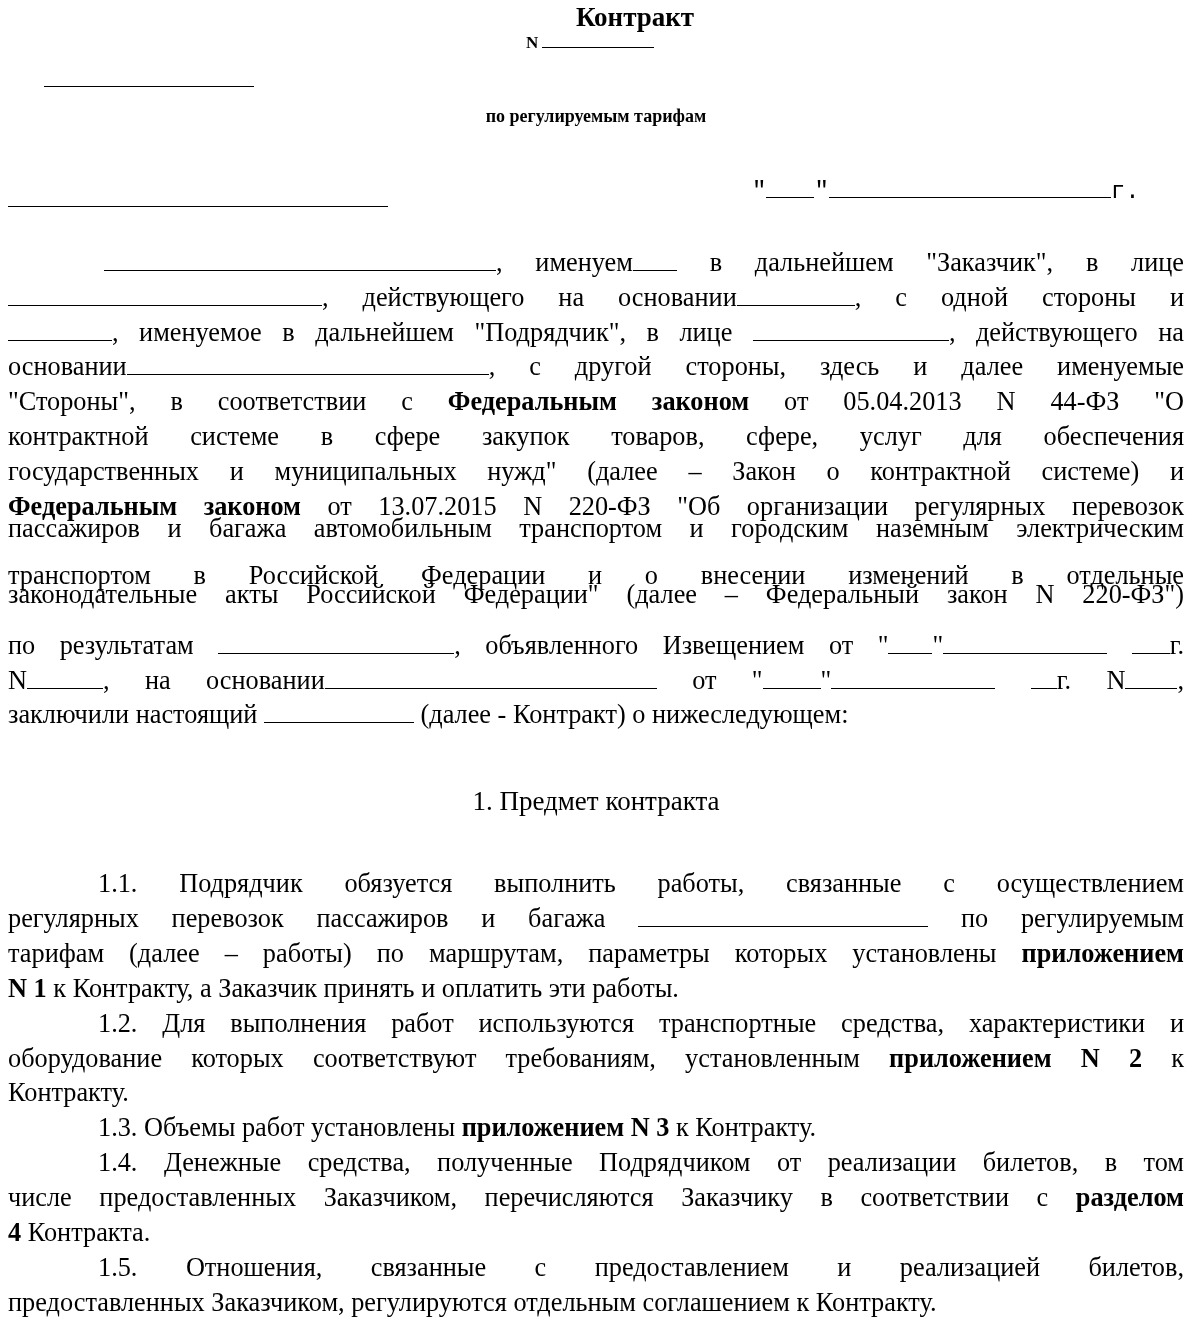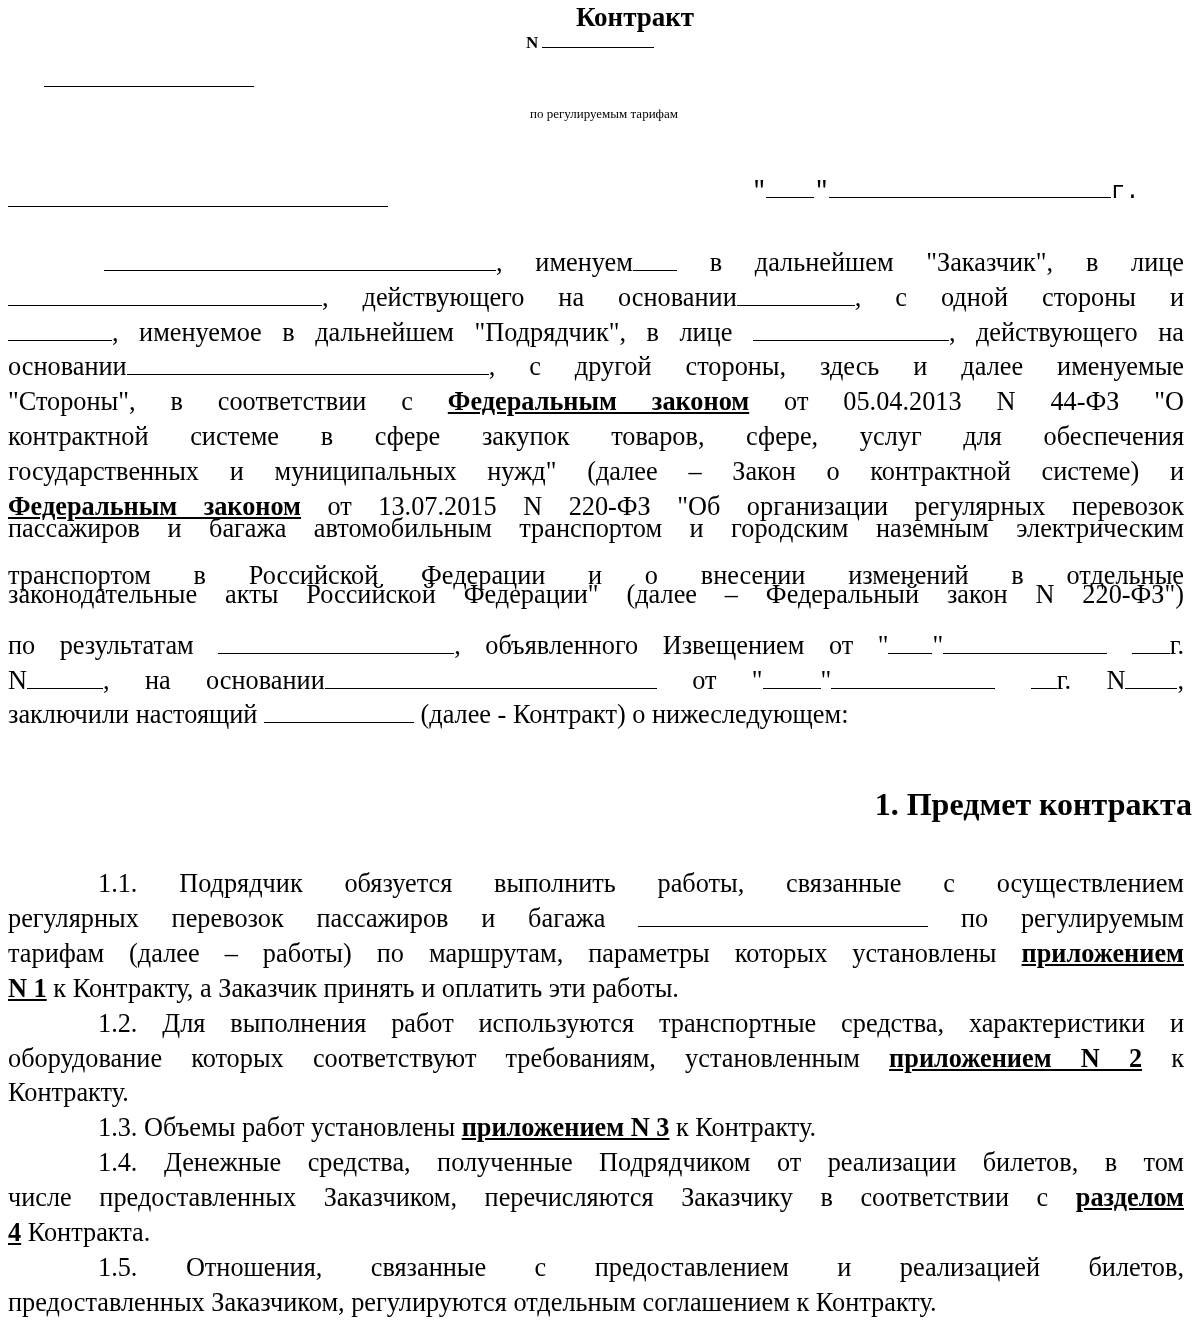--- a/index.html
+++ b/index.html
@@ -4,31 +4,31 @@
 <style>
   html, body { margin:0; padding:0; background:#ffffff; }
   body { width:1200px; height:1334px; position:relative; overflow:hidden;
          font-family:"Liberation Serif", serif; color:#000; }
   .abs { position:absolute; white-space:nowrap; }
   .title { left:0; width:1270px; top:2px; text-align:center; font-weight:bold; font-size:27px; }
   .num { left:526px; top:33px; font-weight:bold; font-size:17px; }
   .num .blank { display:inline-block; width:112px; border-bottom:1.5px solid #000; height:14px; vertical-align:baseline; margin-left:4px; }
   .subtitle { left:44px; top:72px; font-weight:bold; font-size:17px; }
   .subtitle .blank { display:inline-block; width:210px; border-bottom:1.5px solid #000; height:14px; vertical-align:baseline; }
-  .subtitle2 { left:0; width:1192px; top:106px; text-align:center; font-weight:normal; font-size:13px;padding-left:8px; }
+  .subtitle2 { left:0; width:1192px; top:106px; text-align:center; font-weight:bold; font-size:18px; }
   .placeline { left:8px; top:206px; width:380px; border-bottom:1.5px solid #000; height:0; }
   .dateline { left:752px; top:178px; font-family:"Liberation Mono", monospace; font-size:24px; }
   .dateline .b1 { display:inline-block; width:48px; border-bottom:1.5px solid #000; height:18px; }
   .dateline .b2 { display:inline-block; width:282px; border-bottom:1.5px solid #000; height:18px; }
   .body-line { left:8px; width:1176px; font-size:26.3px; line-height:34.7px; text-align:justify; text-align-last:justify; }
   .body-line.last { text-align-last:left; }
   .body-line.indent { padding-left:90px; width:1086px; }
   .blank { display:inline-block; border-bottom:1.5px solid #000; height:20px; vertical-align:baseline; }
-  b { font-weight:bold;text-decoration:underline; }
-  .section-head { left:0; width:1192px; top:786px; text-align:right; font-weight:bold; font-size:32px; }
+  b { font-weight:bold; }
+  .section-head { left:0; width:1192px; top:786px; text-align:center; font-weight:normal; font-size:27px; }
 </style>
 </head>
 <body>
 
 <div class="abs title">Контракт</div>
 <div class="abs num"><span>N</span><span class="blank"></span></div>
 <div class="abs subtitle"><span class="blank"></span></div>
 <div class="abs subtitle2">по регулируемым тарифам</div>
 
 <div class="abs placeline"></div>

